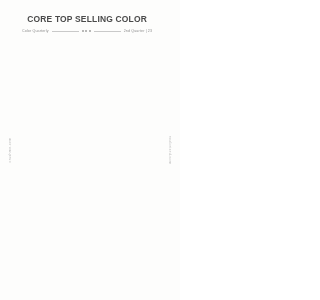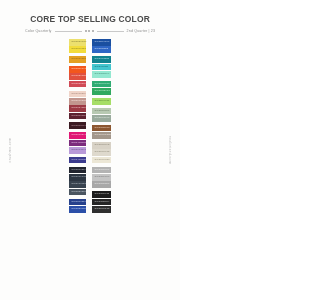--- a/index.html
+++ b/index.html
@@ -13,22 +13,21 @@
     font-family: "Liberation Sans", sans-serif;
     overflow: hidden;
     position: relative;
   }
 
   .poster {
     position: absolute;
     inset: 0;
     background: #fdfdfc;
     display: flex;
-    flex-direction: column;
-    align-items: center;
+    flex-direction: row;
   }
 
   
   .header {
     padding: 14px 22px 0 22px;
     flex: 0 0 auto;
   }
   .title {
     font-size: 9.2px;
     letter-spacing: 0.2px;

